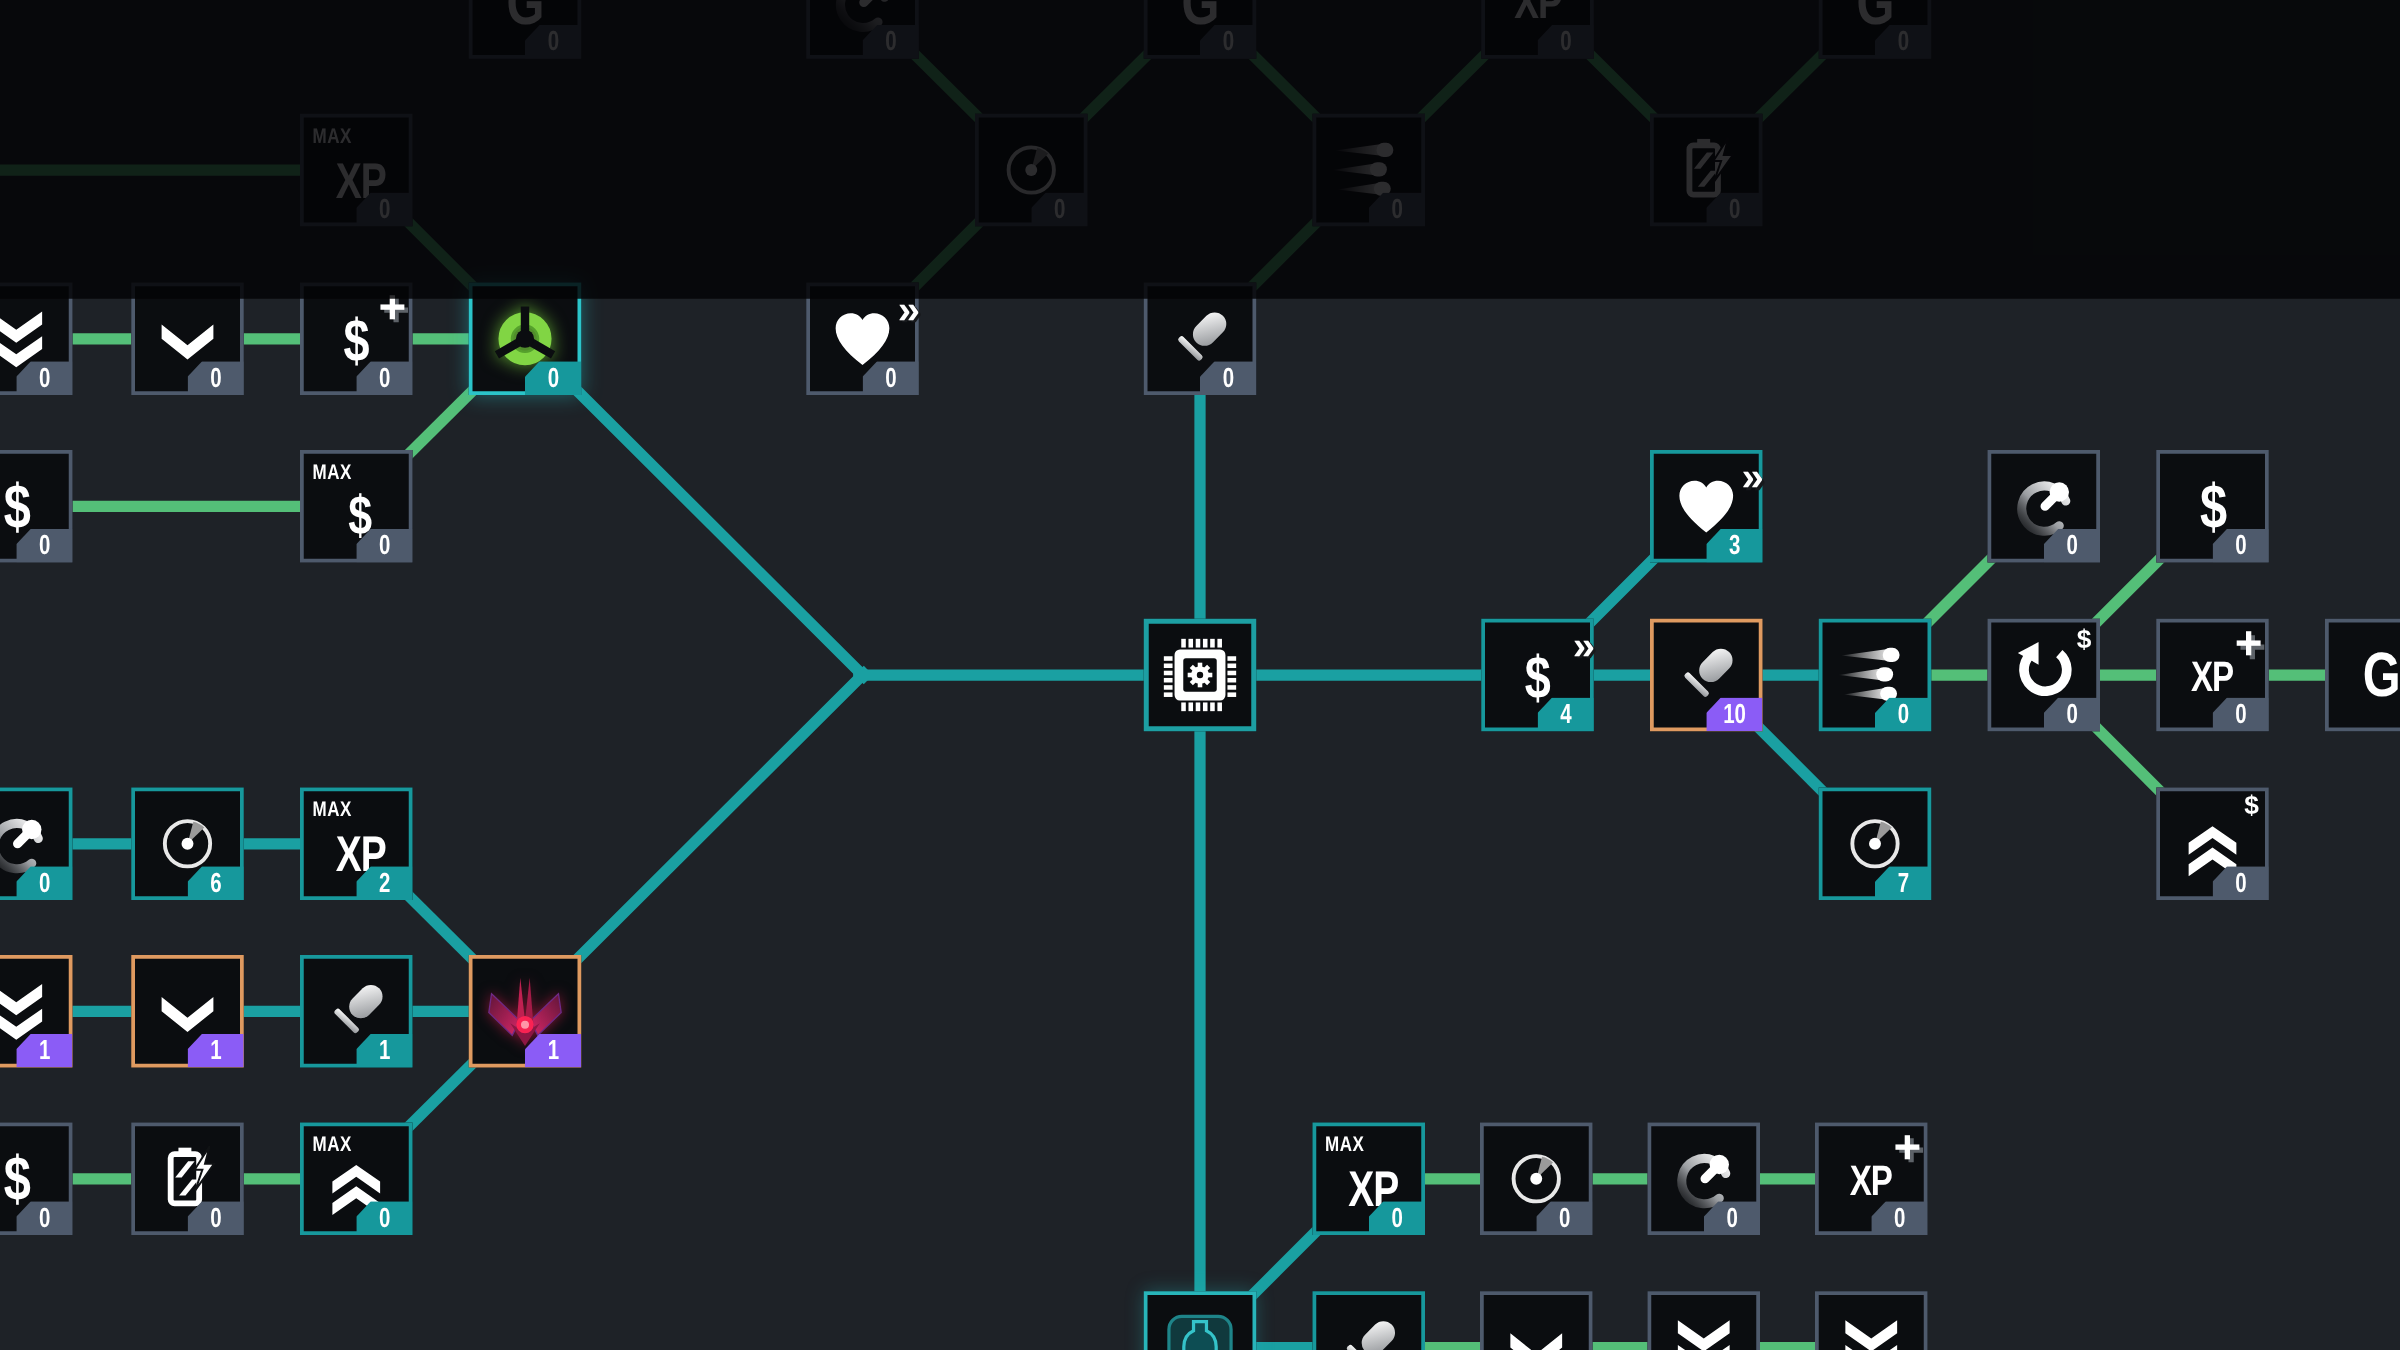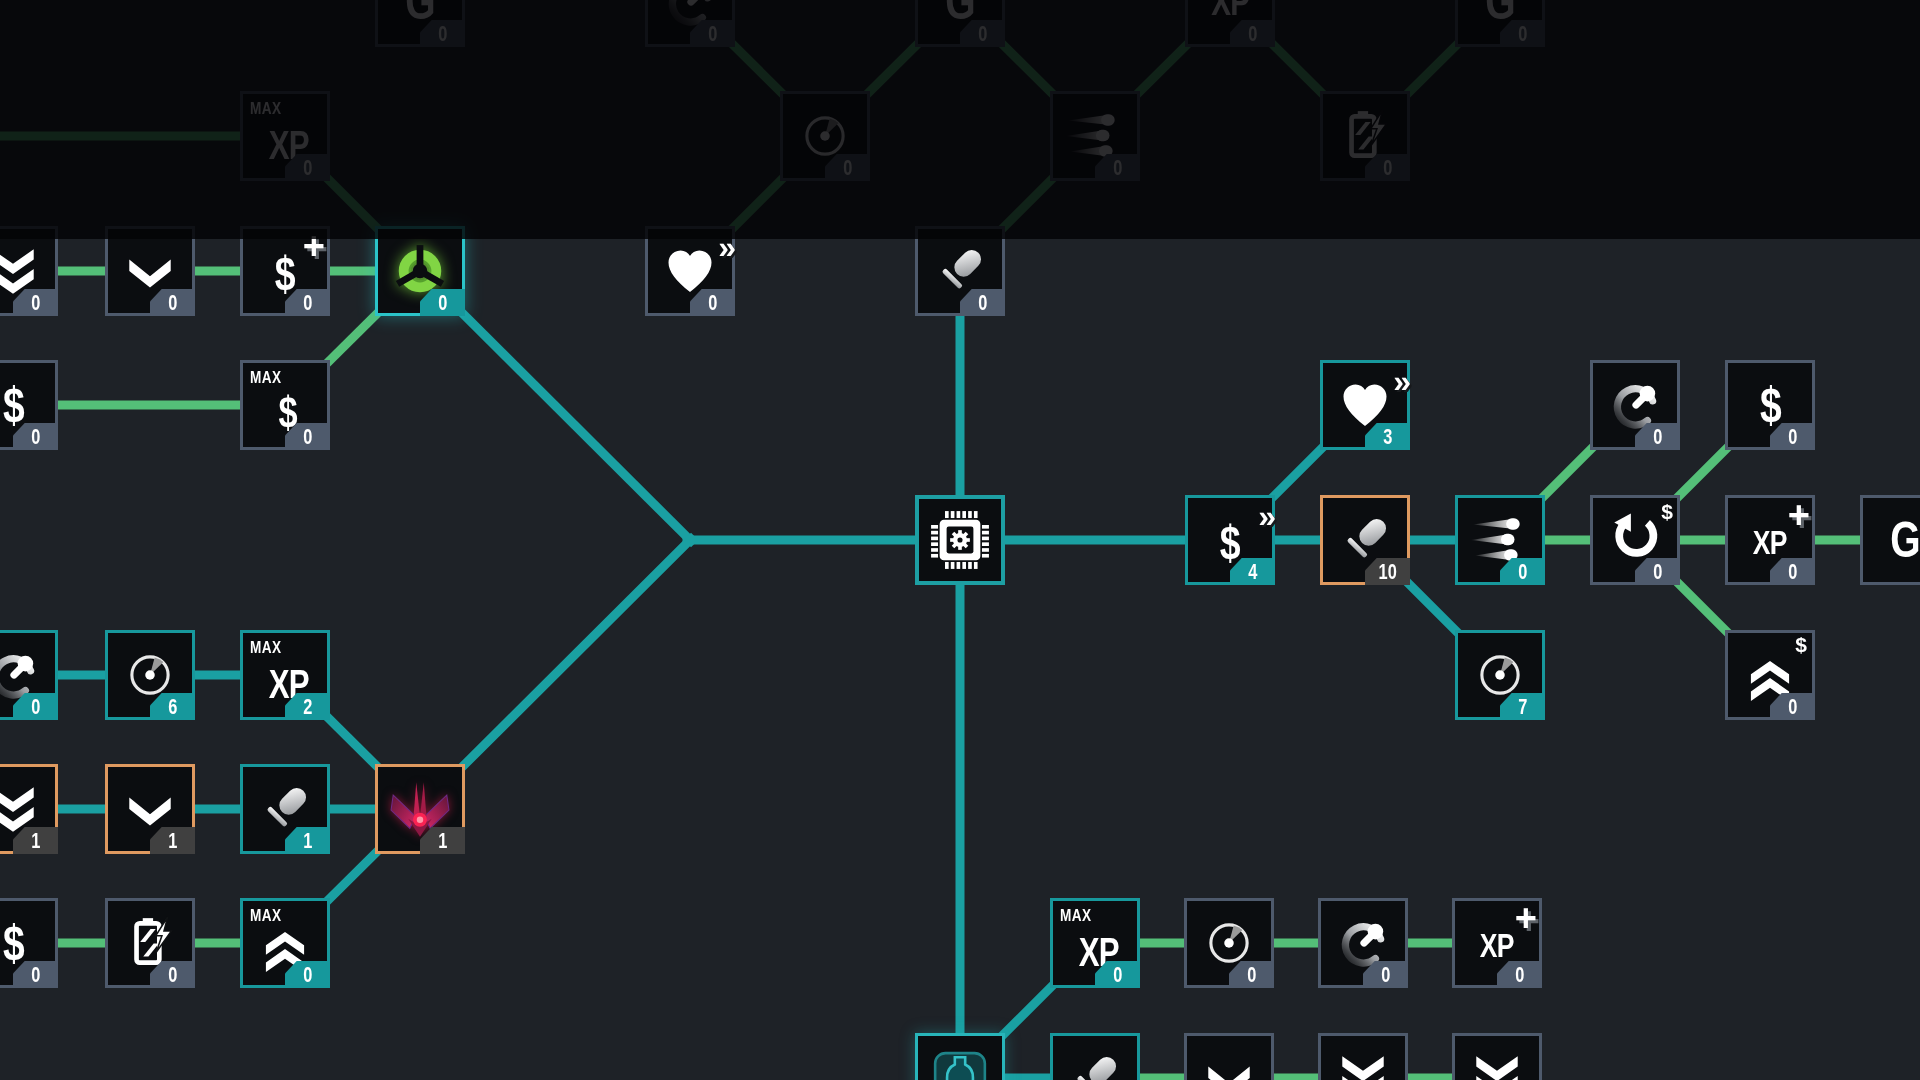--- a/index.html
+++ b/index.html
@@ -14,21 +14,21 @@
   .t-sel{border-color:#2bc4c9;box-shadow:0 0 16px rgba(40,195,200,.45);}
   .t-cpu{border-color:#1d9fa3;border-width:4px;}
   .t-bottle{border-color:#28b5ba;box-shadow:0 0 14px rgba(40,181,186,.35);}
   .ic{position:absolute;inset:0;display:flex;align-items:center;justify-content:center;}
   .ic svg{display:block;}
   .badge{position:absolute;right:-3px;bottom:-3px;min-width:45px;height:27px;z-index:3;
          display:flex;align-items:center;justify-content:center;
          clip-path:polygon(0 46%,26% 0,100% 0,100% 100%,0 100%);}
   .badge span{display:inline-block;color:#fff;font-size:21px;font-weight:bold;
               transform:scaleX(.78) scaleY(1.05);}
-  .b-slate{background:#4e5a6c;} .b-teal{background:#16989c;} .b-orange{background:#404040;}
+  .b-slate{background:#4e5a6c;} .b-teal{background:#16989c;} .b-orange{background:#8b5cf6;}
   .tag{position:absolute;top:5px;left:7px;font-size:17px;font-weight:bold;color:#fff;
        transform:scaleX(.8);transform-origin:left top;letter-spacing:.5px;z-index:2;}
   .main{color:#fff;font-weight:bold;transform:scaleX(.78);letter-spacing:-1px;line-height:1;}
   .n-dollar .main{font-size:50px;}
   .n-g-coin .main{font-size:50px;font-weight:800;}
   .n-xp-text .main{font-size:38px;}
   .n-dollar-plus .main,.n-dollar-dash .main{font-size:48px;margin-top:6px;}
   .n-xp-plus .main{font-size:34px;margin-top:4px;}
   .n-max-xp .main{font-size:40px;margin-top:18px;margin-left:8px;}
   .n-max-dollar .main{font-size:44px;margin-top:16px;margin-left:6px;}

